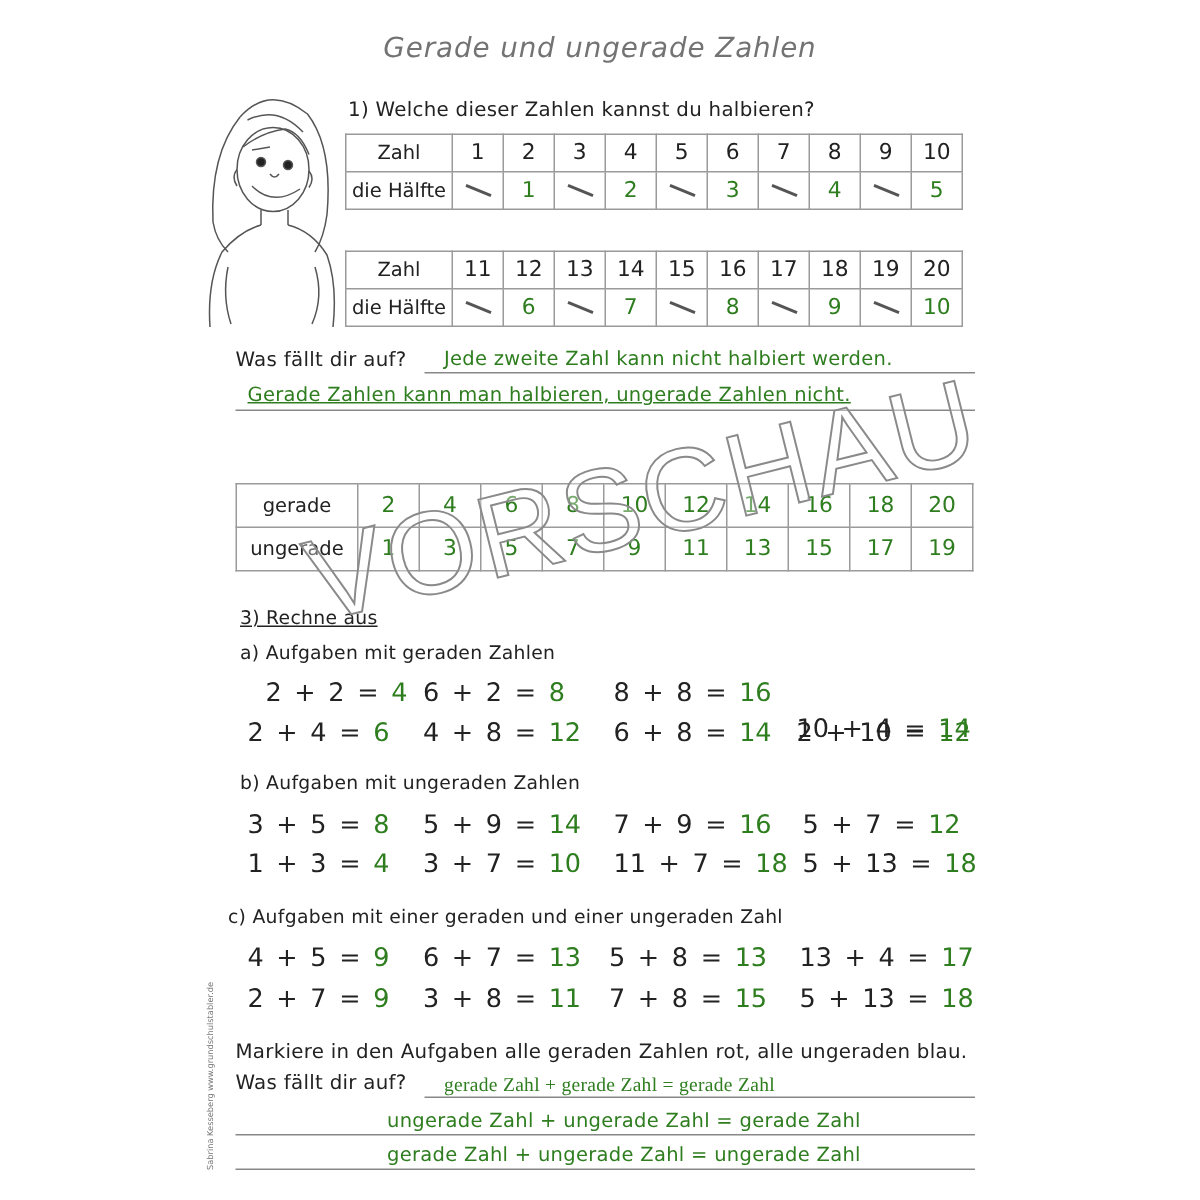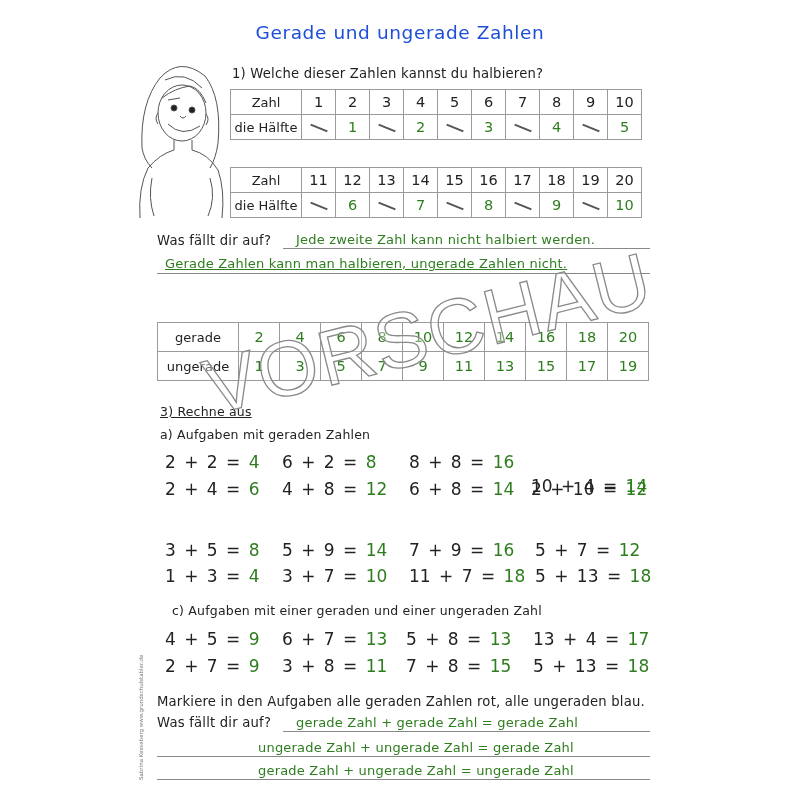--- a/index.html
+++ b/index.html
@@ -4,21 +4,21 @@
   <style>
     html, body { margin: 0; padding: 0; }
     body {
       width: 800px; height: 800px; position: relative; overflow: hidden;
       background: #ffffff; color: #222;
       font-family: "DejaVu Sans", sans-serif;
     }
     .page { position: absolute; left: 0; top: 0; width: 800px; height: 800px; }
     .title {
       position: absolute; left: 0; width: 800px; top: 22px; text-align: center;
-      font-size: 18.5px; letter-spacing: 0.6px; color: #1d4ed8;
+      font-size: 18.5px; letter-spacing: 0.6px; color: #737373; font-style: italic;
     }
     .q-label { position: absolute; font-size: 13.2px; color: #222; letter-spacing: 0.2px; white-space: nowrap; }
     .green { color: #2e7d1f; }
 
     table.grid { position: absolute; border-collapse: collapse; }
     table.grid td {
       border: 1px solid #9a9a9a; text-align: center; padding: 0;
       font-size: 14.5px; color: #222;
     }
     table.grid td.head { font-size: 13px; }
@@ -168,52 +168,53 @@
       <td class="val green">15</td>
       <td class="val green">17</td>
       <td class="val green">19</td>
     </tr>
   </tbody>
     </table>
 
   <div class="q-label" style="left:160px; top:404px; font-size:12.5px;text-decoration:underline;">3) Rechne aus</div>
   <div class="q-label" style="left:160px; top:427px; font-size:12.5px;">a) Aufgaben mit geraden Zahlen</div>
 
-  <div class="eq" style="left:165px; top:452px;"><span>2 + 2 =</span> <span class="res">4</span></div>
+  <div class="eq" style="left:177px; top:452px;"><span>2 + 2 =</span> <span class="res">4</span></div>
   <div class="eq" style="left:282px; top:452px;"><span>6 + 2 =</span> <span class="res">8</span></div>
   <div class="eq" style="left:409px; top:452px;"><span>8 + 8 =</span> <span class="res">16</span></div>
   <div class="eq" style="left:531px; top:452px;margin-top:24px;"><span>10 + 4 =</span> <span class="res">14</span></div>
   <div class="eq" style="left:165px; top:479px;"><span>2 + 4 =</span> <span class="res">6</span></div>
   <div class="eq" style="left:282px; top:479px;"><span>4 + 8 =</span> <span class="res">12</span></div>
   <div class="eq" style="left:409px; top:479px;"><span>6 + 8 =</span> <span class="res">14</span></div>
   <div class="eq" style="left:531px; top:479px;"><span>2 + 10 =</span> <span class="res">12</span></div>
 
+  <div class="q-label" style="left:160px; top:514px; font-size:12.5px;">b) Aufgaben mit ungeraden Zahlen</div>
   <div class="eq" style="left:165px; top:540px;"><span>3 + 5 =</span> <span class="res">8</span></div>
   <div class="eq" style="left:282px; top:540px;"><span>5 + 9 =</span> <span class="res">14</span></div>
   <div class="eq" style="left:409px; top:540px;"><span>7 + 9 =</span> <span class="res">16</span></div>
   <div class="eq" style="left:535px; top:540px;"><span>5 + 7 =</span> <span class="res">12</span></div>
   <div class="eq" style="left:165px; top:566px;"><span>1 + 3 =</span> <span class="res">4</span></div>
   <div class="eq" style="left:282px; top:566px;"><span>3 + 7 =</span> <span class="res">10</span></div>
   <div class="eq" style="left:409px; top:566px;"><span>11 + 7 =</span> <span class="res">18</span></div>
   <div class="eq" style="left:535px; top:566px;"><span>5 + 13 =</span> <span class="res">18</span></div>
 
-  <div class="q-label" style="left:172px; top:603px; font-size:12.5px;">c) Aufgaben mit einer geraden und einer ungeraden Zahl</div>
+  <div class="q-label" style="left:152px; top:603px; font-size:12.5px;">c) Aufgaben mit einer geraden und einer ungeraden Zahl</div>
   <div class="eq" style="left:165px; top:629px;"><span>4 + 5 =</span> <span class="res">9</span></div>
   <div class="eq" style="left:282px; top:629px;"><span>6 + 7 =</span> <span class="res">13</span></div>
   <div class="eq" style="left:406px; top:629px;"><span>5 + 8 =</span> <span class="res">13</span></div>
   <div class="eq" style="left:533px; top:629px;"><span>13 + 4 =</span> <span class="res">17</span></div>
   <div class="eq" style="left:165px; top:656px;"><span>2 + 7 =</span> <span class="res">9</span></div>
   <div class="eq" style="left:282px; top:656px;"><span>3 + 8 =</span> <span class="res">11</span></div>
   <div class="eq" style="left:406px; top:656px;"><span>7 + 8 =</span> <span class="res">15</span></div>
   <div class="eq" style="left:533px; top:656px;"><span>5 + 13 =</span> <span class="res">18</span></div>
 
   <div class="q-label" style="left:157px; top:694px;">Markiere in den Aufgaben alle geraden Zahlen rot, alle ungeraden blau.</div>
   <div class="q-label" style="left:157px; top:715px;">Was fällt dir auf?</div>
   <div class="rule" style="left:283px; top:731px; width:367px;"></div>
-  <div class="answer-text" style="left:296px; top:715px;">gerade Zahl + gerade Zahl = gerade Zahl</div>
+  <div class="answer-text" style="left:296px; top:715px;font-family:Liberation Serif, serif;">gerade Zahl + gerade Zahl = gerade Zahl</div>
   <div class="rule" style="left:157px; top:756px; width:493px;"></div>
   <div class="answer-text" style="left:258px; top:740px;">ungerade Zahl + ungerade Zahl = gerade Zahl</div>
   <div class="rule" style="left:157px; top:779px; width:493px;"></div>
   <div class="answer-text" style="left:258px; top:763px;">gerade Zahl + ungerade Zahl = ungerade Zahl</div>
 
   <div class="credit">Sabrina Kesseberg   www.grundschulstabler.de</div>
 
   <div class="watermark">VORSCHAU</div>
 </div>
 

